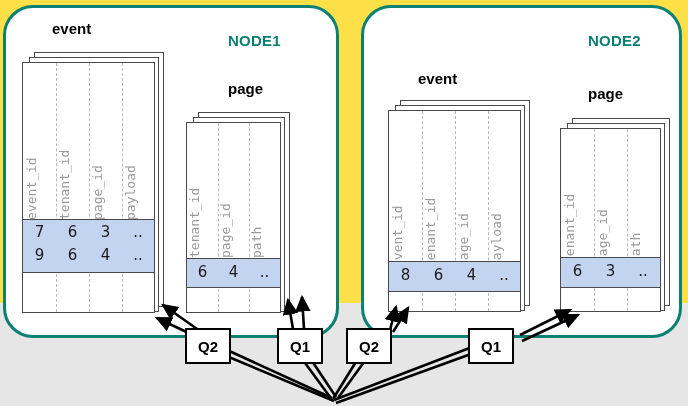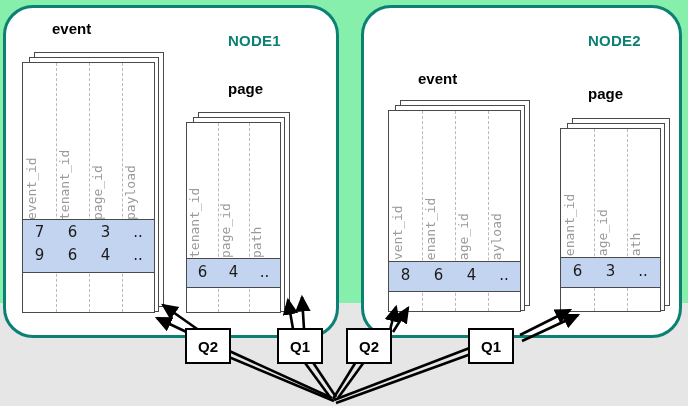--- a/index.html
+++ b/index.html
@@ -2,21 +2,21 @@
 <html><head>
 <meta charset="utf-8">
 <style>
   html,body{margin:0;padding:0;}
   body{
     width:688px;height:406px;
     background:#ffffff;
     font-family:"Liberation Sans", sans-serif;
     overflow:hidden;
   }
-  #stage{position:relative;width:688px;height:406px;overflow:hidden;background:#86efac;}
+  #stage{position:relative;width:688px;height:406px;overflow:hidden;background:#fde047;}
 
   
   .gray-band{
     position:absolute;left:0;top:303px;width:688px;height:103px;
     background:#e6e6e6;
   }
 
   
   .node{
     position:absolute;

